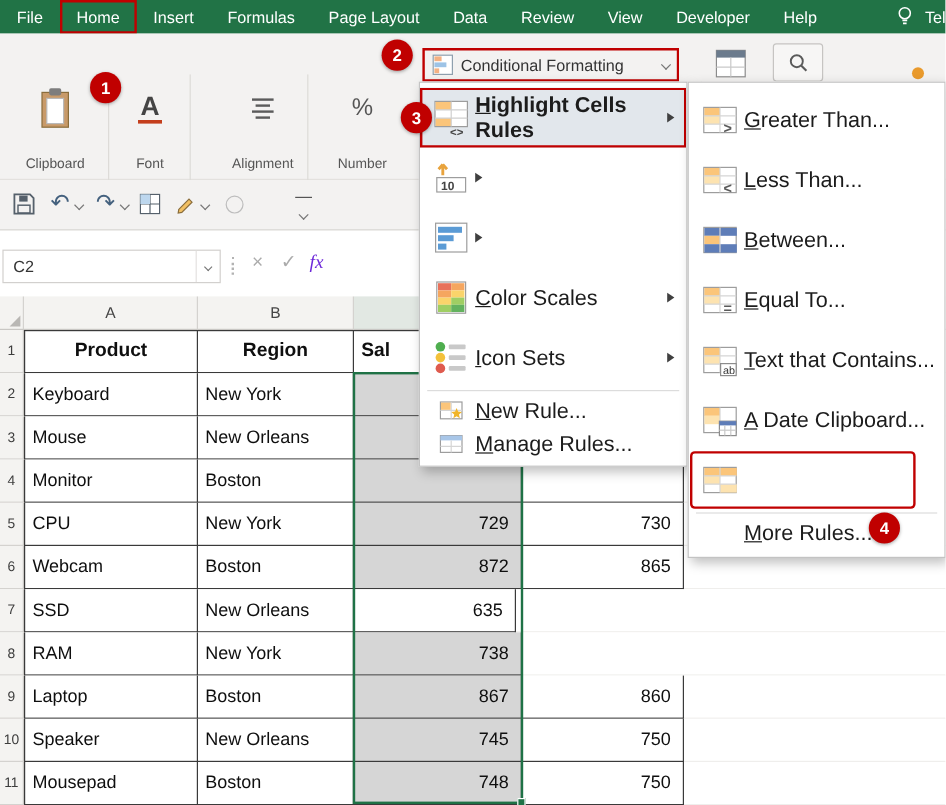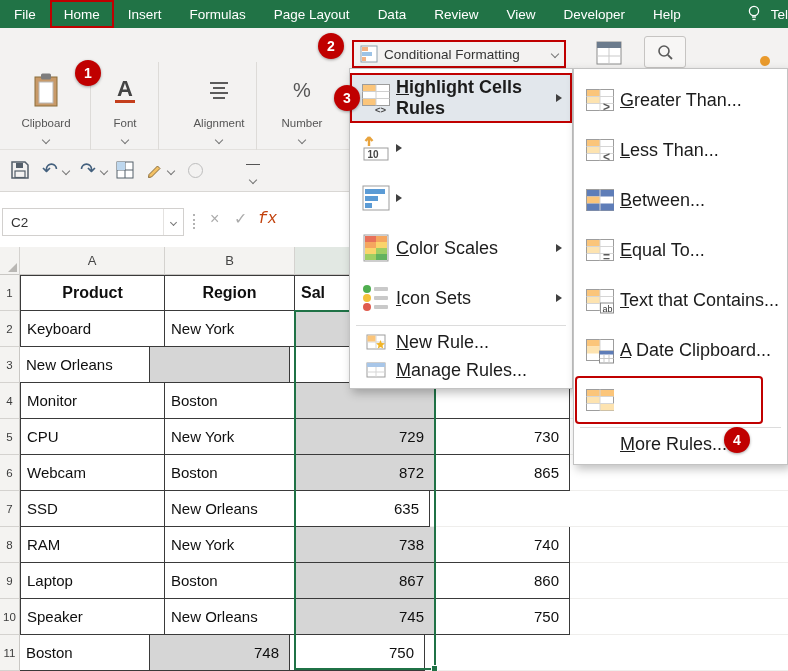--- a/index.html
+++ b/index.html
@@ -11,21 +11,21 @@
 .tabbar{position:absolute;left:0;top:0;width:788px;height:28px;background:#217346;display:flex;align-items:stretch;color:#fff}
 .tab{display:flex;align-items:center;padding:0 14px;font-size:13.5px;white-space:nowrap}
 .tab.annotated{box-shadow:inset 0 0 0 2px #c00000}
 .bulb-wrap{margin-left:auto;display:flex;align-items:center;padding:0 8px}
 .tab-right{display:flex;align-items:center;font-size:13.5px;padding-right:0}
 
 
 .ribbon{position:absolute;left:0;top:28px;width:788px;height:122px;background:#f3f2f1;border-bottom:1px solid #e3e1de}
 .rgroup{position:absolute;top:36px;height:100px;display:flex;flex-direction:column;align-items:center}
 .rg-ico{height:52px;display:flex;align-items:center;justify-content:center}
-.rg-label{font-size:11.5px;color:#555;line-height:1;margin-top:2px}
+.rg-label{font-size:11.5px;color:#555;line-height:1;margin-top:16px}
 .chev{display:inline-block;width:6px;height:6px;border-right:1.4px solid #777;border-bottom:1.4px solid #777;transform:rotate(45deg)}
 .rg-chev{margin-top:7px}
 .vsep{position:absolute;width:1px;background:#dddbd8}
 .font-a{font-size:22px;font-weight:bold;color:#444;border-bottom:3px solid #c43e1c;line-height:1.05;padding:0 2px}
 .align-bars span{display:block;height:2px;background:#5b5b5b;margin:3px auto}
 .pct{font-size:20px;color:#555}
 .cf-btn{position:absolute;left:352px;top:40px;width:214px;height:28px;display:flex;align-items:center;gap:6px;padding:0 8px;font-size:13.5px;color:#333;box-shadow:inset 0 0 0 2px #c00000;background:#f3f2f1}
 .cf-btn .chev{margin-left:auto}
 .search-btn{position:absolute;left:644px;top:36px;width:42px;height:32px;border:1px solid #c6c4c2;border-radius:3px;display:flex;align-items:center;justify-content:center;background:#f7f6f5}
 .orange-dot{position:absolute;left:760px;top:56px;width:10px;height:10px;border-radius:50%;background:#e99a2c}
@@ -37,21 +37,21 @@
 .qat-circle{position:absolute;width:15px;height:15px;border:1.5px solid #bdbdbd;border-radius:50%}
 .qat-more{position:absolute;width:14px;text-align:center}
 .qat-more .bar{display:block;height:0;border-top:1.6px solid #555;margin-bottom:4px}
 
 
 .namebox{position:absolute;left:2px;top:208px;width:182px;height:28px;background:#fff;border:1px solid #d2d0ce;display:flex;align-items:center}
 .namebox-text{padding-left:8px;font-size:13.5px;color:#333;flex:1}
 .nb-dd{width:20px;height:100%;border-left:1px solid #e4e2e0;display:flex;align-items:center;justify-content:center}
 .vdots{position:absolute;left:193px;top:214px;height:15px;border-left:2px dotted #b3b3b3}
 .fb-glyph{position:absolute;top:211px;font-size:16px;color:#ababab;line-height:1}
-.fx{position:absolute;left:258px;top:210px;font-family:Liberation Mono, monospace;font-style:italic;font-size:16px;color:#c2410c}
+.fx{position:absolute;left:258px;top:210px;font-family:Liberation Serif, serif;font-style:italic;font-size:16px;color:#6d28d9}
 
 
 .sheet{position:absolute;left:0;top:247px;width:788px;height:424px;background:#fff}
 .colhdr{display:flex;height:28px}
 .ch{background:#f4f3f1;border-right:1px solid #d4d2cf;border-bottom:1px solid #c9c7c4;color:#454545;font-size:13px;display:flex;align-items:center;justify-content:center}
 .ch.corner{width:20px;position:relative}
 .ch.corner::after{content:"";position:absolute;right:2px;bottom:2px;border-left:9px solid transparent;border-bottom:9px solid #b9b7b4}
 .ch.selcol{background:#e2e8e3}
 .srow{display:flex;height:36px}
 .rh{width:20px;background:#f4f3f1;border-right:1px solid #c9c7c4;border-bottom:1px solid #d4d2cf;display:flex;align-items:center;justify-content:center;font-size:11.5px;color:#3d3d3d}
@@ -255,20 +255,21 @@
     <div class="rh">2</div>
     <div class="cell txt first ca">Keyboard</div>
     <div class="cell txt cb">New York</div>
     <div class="cell num cc sel"></div>
     <div class="cell num cd"></div>
     <div class="fillc"></div>
   </div>
 
   <div class="srow">
     <div class="rh">3</div>
+    <div class="cell txt first ca">Mouse</div>
     <div class="cell txt cb">New Orleans</div>
     <div class="cell num cc sel"></div>
     <div class="cell num cd"></div>
     <div class="fillc"></div>
   </div>
 
   <div class="srow">
     <div class="rh">4</div>
     <div class="cell txt first ca">Monitor</div>
     <div class="cell txt cb">Boston</div>
@@ -301,21 +302,20 @@
     <div class="cell txt cb">New Orleans</div>
     <div class="cell num cd">635</div>
     <div class="fillc"></div>
   </div>
 
   <div class="srow">
     <div class="rh">8</div>
     <div class="cell txt first ca">RAM</div>
     <div class="cell txt cb">New York</div>
     <div class="cell num cc sel">738</div>
-    <div class="cell num cd">740</div>
     <div class="fillc"></div>
   </div>
 
   <div class="srow">
     <div class="rh">9</div>
     <div class="cell txt first ca">Laptop</div>
     <div class="cell txt cb">Boston</div>
     <div class="cell num cc sel">867</div>
     <div class="cell num cd">860</div>
     <div class="fillc"></div>
@@ -325,20 +325,21 @@
     <div class="rh">10</div>
     <div class="cell txt first ca">Speaker</div>
     <div class="cell txt cb">New Orleans</div>
     <div class="cell num cc sel">745</div>
     <div class="cell num cd">750</div>
     <div class="fillc"></div>
   </div>
 
   <div class="srow">
     <div class="rh">11</div>
+    <div class="cell txt first ca">Mousepad</div>
     <div class="cell txt cb">Boston</div>
     <div class="cell num cc sel">748</div>
     <div class="cell num cd">750</div>
     <div class="fillc"></div>
   </div>
 </div>
 
 <div class="sel-overlay"></div>
 <div class="fillhandle"></div>
 

